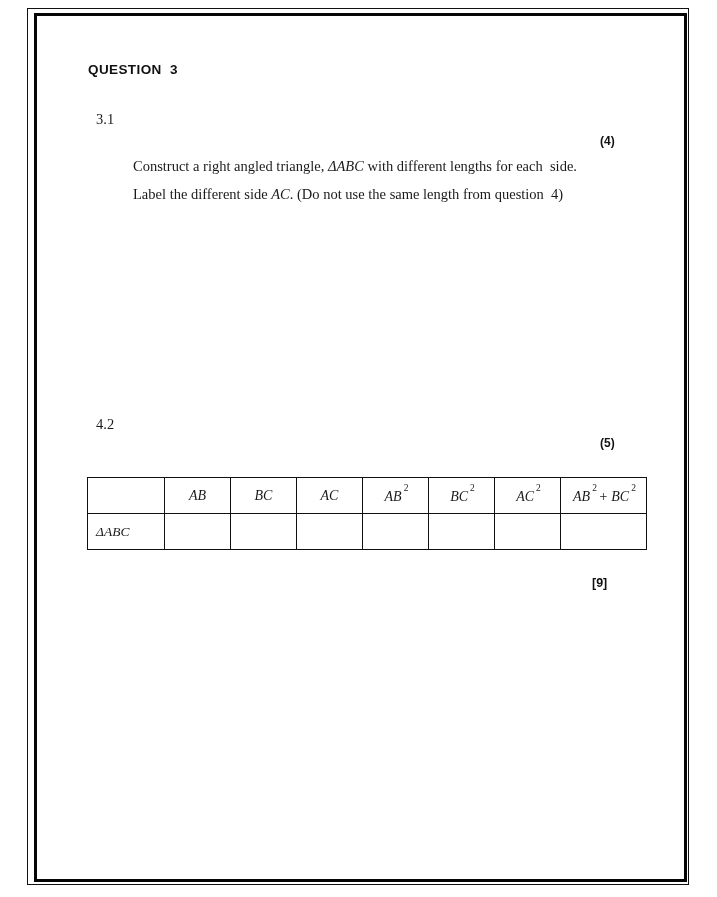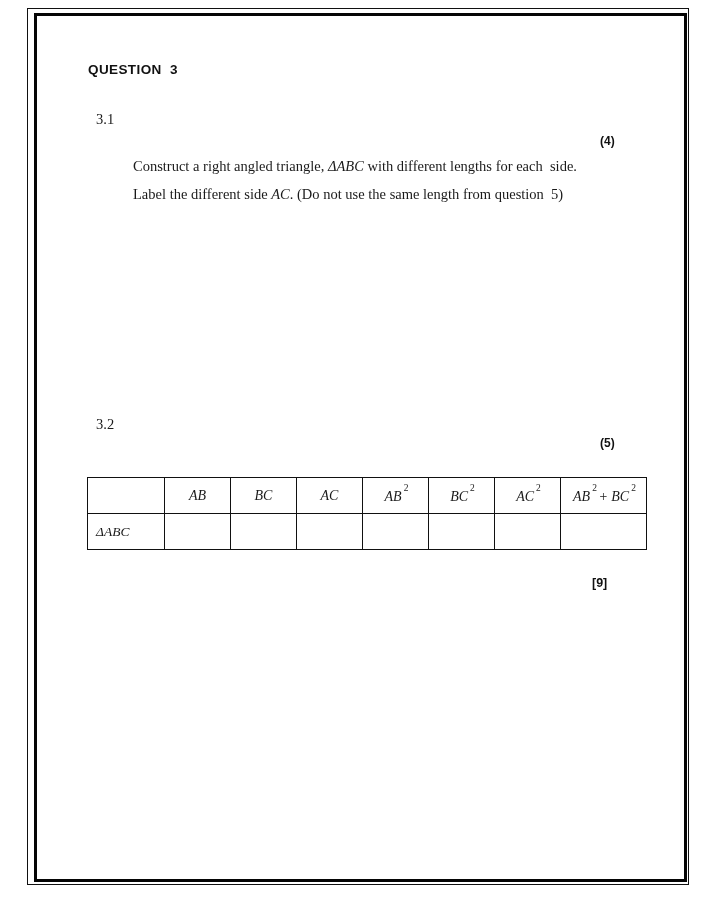--- a/index.html
+++ b/index.html
@@ -163,29 +163,29 @@
 <div id="page-frame-inner"></div>
 
 <div id="page-content">
 
   <div id="question-heading">QUESTION  3</div>
 
   <div class="item" id="item-31">
     <span class="item-number">3.1</span>
     <span class="item-body">
       <span class="item-line"><span>Construct a right angled triangle, </span><span class="ital">ΔABC</span><span> with different lengths for each  side.</span></span>
-      <span class="item-line"><span>Label the different side </span><span class="ital">AC</span><span>. (Do not use the same length from question  5)</span></span>
+      <span class="item-line"><span>Label the different side </span><span class="ital">AC</span><span>. (Do not use the same length from question  4)</span></span>
     </span>
   </div>
   <div class="mark" id="item-31-mark">(4)</div>
 
   <div class="working-space" id="working-space-31"></div>
 
   <div class="item" id="item-32">
-    <span class="item-number">3.2</span>
+    <span class="item-number">4.2</span>
     <span class="item-body">
     </span>
   </div>
   <div class="mark" id="item-32-mark">(5)</div>
 
   <table id="measurement-table">
     <thead>
       <tr>
         <th class="col-label"></th>
 

